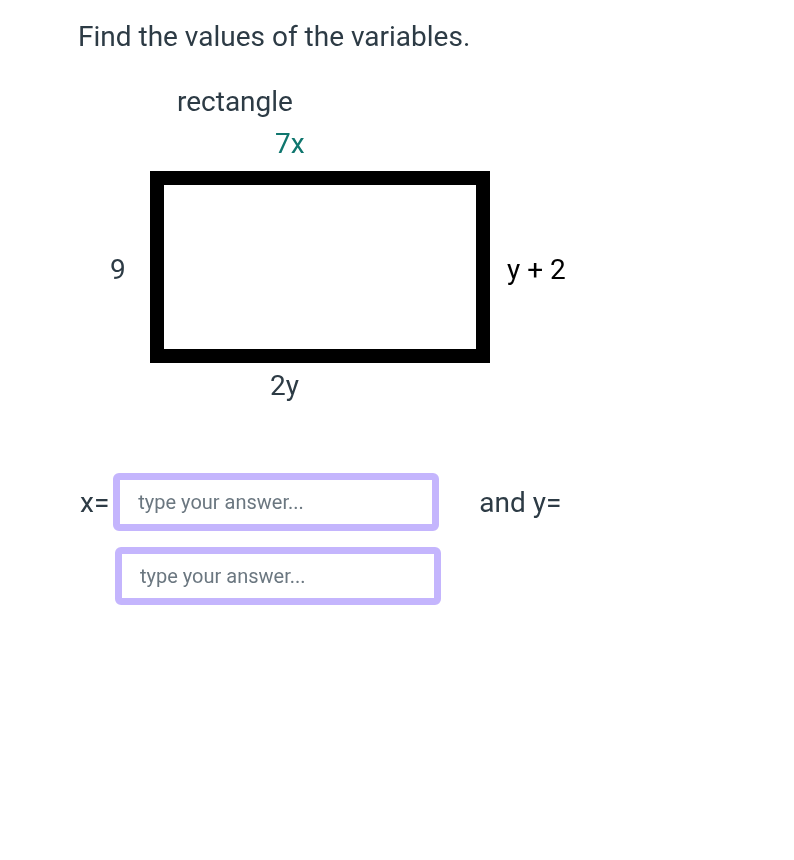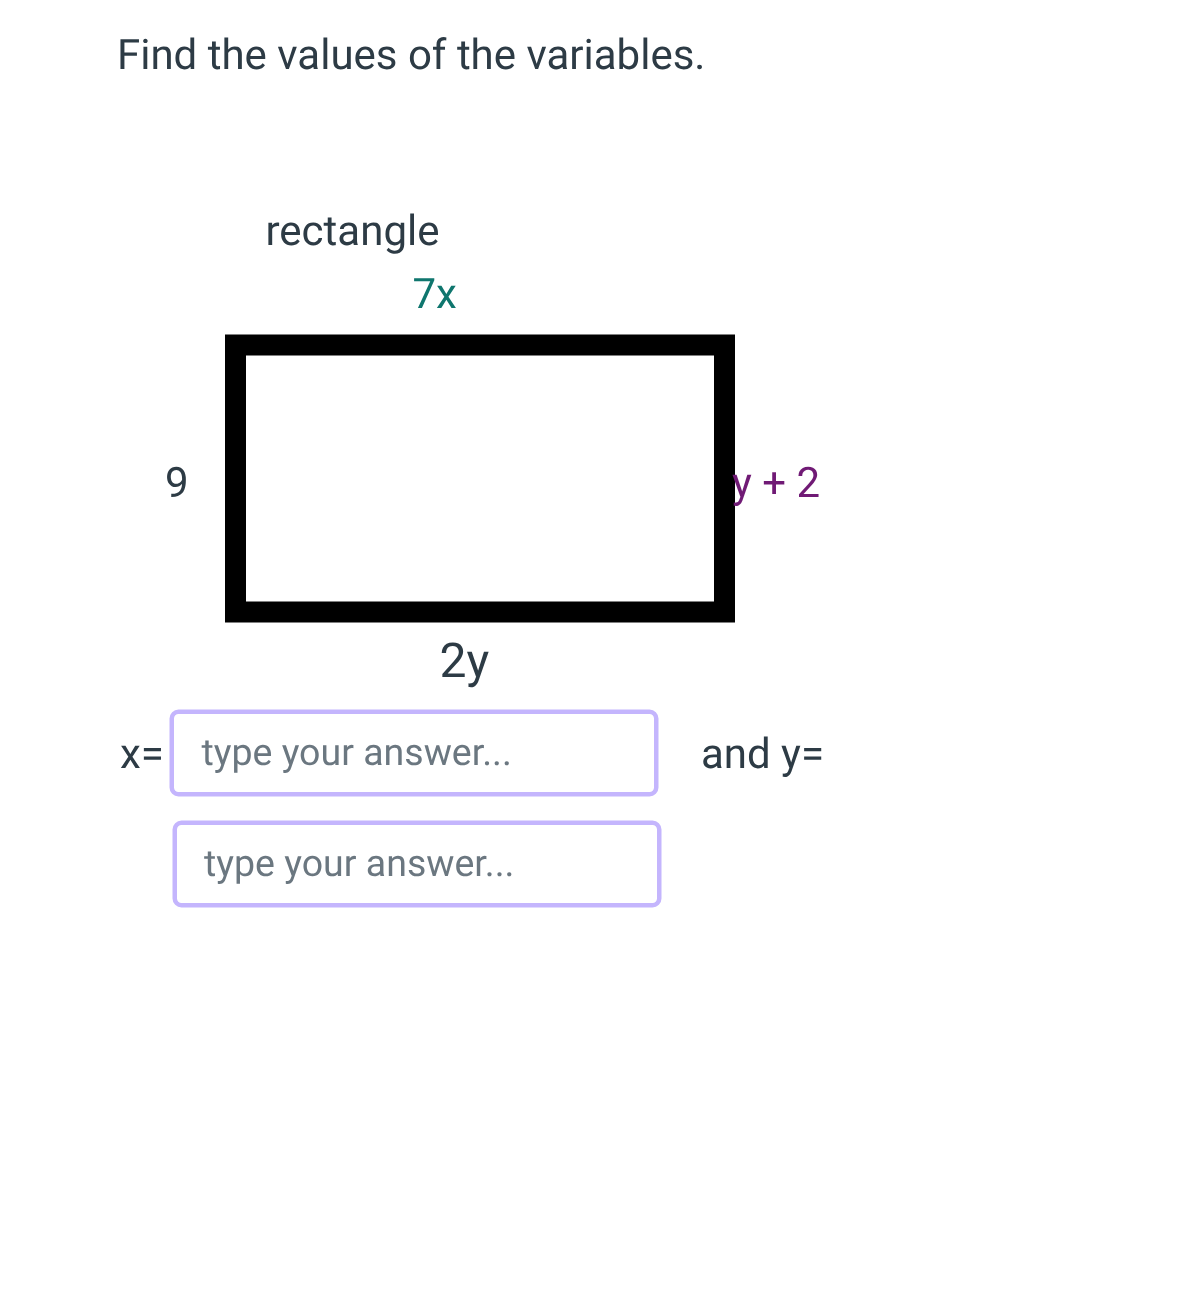--- a/index.html
+++ b/index.html
@@ -12,21 +12,21 @@
       background: #ffffff;
       width: 794px;
       height: 860px;
       padding: 20px 0 0 0;
       color: #2d3b45;
     }
     .question-text {
       font-size: 28px;
       color: #2d3b45;
       margin-left: 78px;
-      margin-bottom: 84px;
+      margin-bottom: 32px;
     }
     .diagram-container {
       position: relative;
       margin-left: 100px;
       margin-bottom: 80px;
     }
     .shape-title {
       font-size: 28px;
       color: #2d3b45;
       position: absolute;
@@ -50,58 +50,57 @@
     }
     .left-label {
       font-size: 28px;
       color: #2d3b45;
       position: absolute;
       left: 10px;
       top: 168px;
     }
     .right-label {
       font-size: 28px;
-      color: #701a75;
+      color: #000000;
       position: absolute;
-      left: 388px;
+      left: 407px;
       top: 168px;
     }
     .bottom-label {
-      font-size: 32px;
+      font-size: 28px;
       color: #2d3b45;
       position: absolute;
       left: 170px;
       top: 284px;
-      margin-left: 23px;
     }
     .answer-section {
       margin-left: 80px;
       margin-top: 420px;
     }
     .answer-row {
       display: flex;
       align-items: center;
       margin-bottom: 16px;
     }
     .answer-label-x {
       font-size: 28px;
       color: #2d3b45;
       margin-right: 4px;
     }
     .answer-label-y {
       font-size: 28px;
       color: #2d3b45;
-      margin-left: 28px;
+      margin-left: 40px;
     }
     .answer-input {
       width: 326px;
       height: 58px;
-      border: 3px solid #c4b5fd;
+      border: 7px solid #c4b5fd;
       border-radius: 6px;
-      font-size: 25px;
+      font-size: 20px;
       padding: 0 18px;
       color: #6b7780;
       font-family: inherit;
       outline: none;
     }
     .answer-input::placeholder {
       color: #6b7780;
     }
     .answer-input-second {
       margin-left: 35px;

